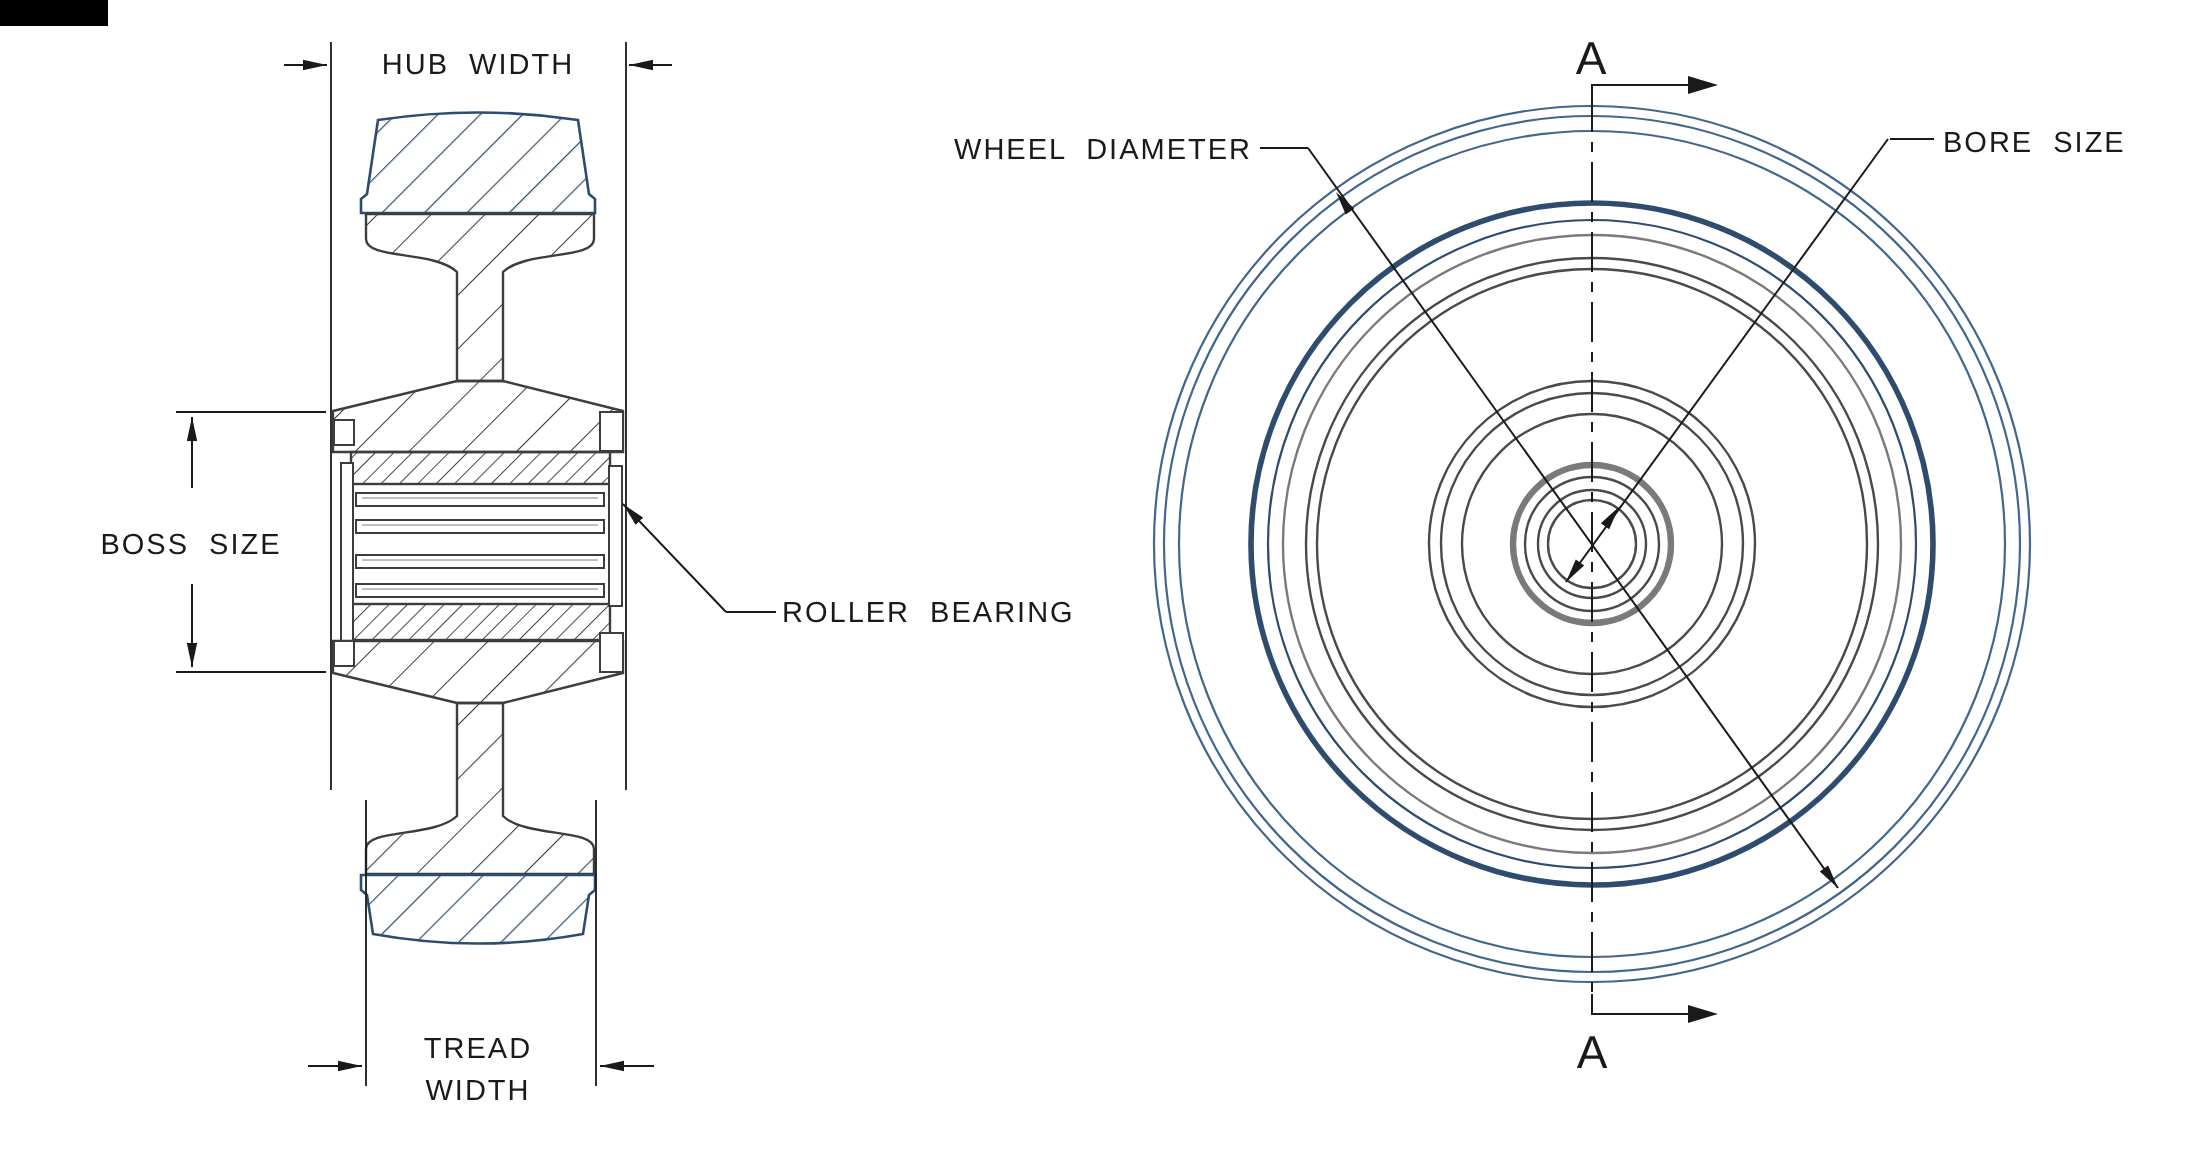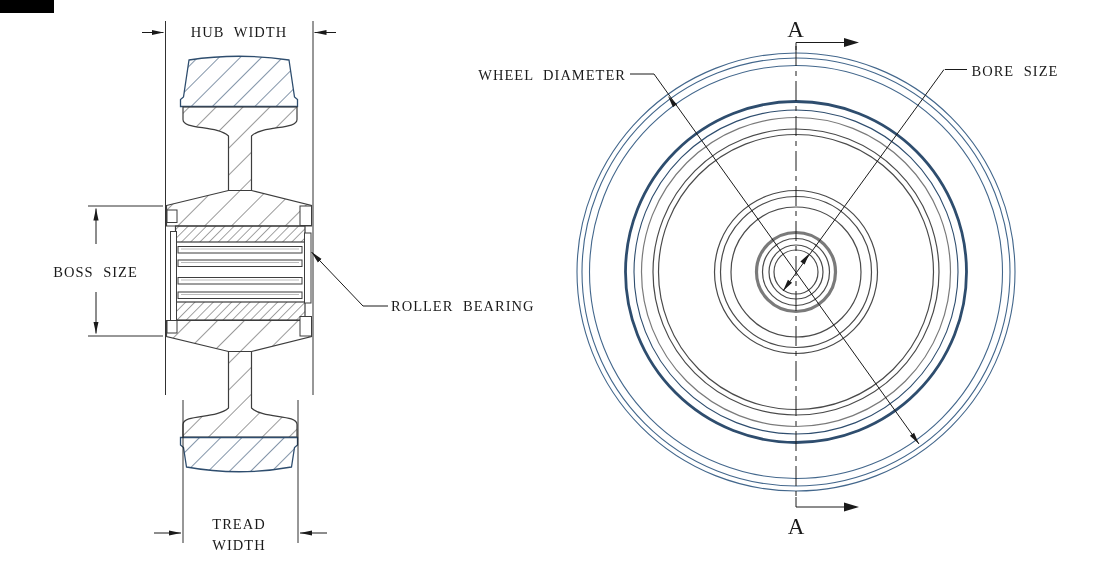--- a/index.html
+++ b/index.html
@@ -1,17 +1,17 @@
 <!DOCTYPE html>
 <html style="--line-black: #1a1a1a; --steel-blue: #2e4d6e; --steel-blue-light: #43678c; --gray-dark: #3d3d3d; --gray-dark2: #4a4a4a; --gray-mid: #7a7a7a; --corner-block: #000000; --background: #ffffff;"><head>
 <meta charset="utf-8">
 <style>
   html,body{margin:0;padding:0;background:var(--background,#fff);}
   .stage{position:relative;width:1106px;height:575px;background:var(--background,#fff);overflow:hidden;
-         font-family:Liberation Serif, serif;}
+         font-family:Liberation Sans, sans-serif;}
   svg{position:absolute;left:0;top:0;}
   .ln{stroke:var(--line-black,#1a1a1a);stroke-width:1;fill:none;}
   .ext{stroke:var(--line-black,#1a1a1a);stroke-width:0.9;fill:none;}
   .cl{stroke:var(--line-black,#1a1a1a);stroke-width:1;fill:none;stroke-dasharray:20 5 5 5;}
   .arr{fill:var(--line-black,#1a1a1a);stroke:none;}
   .steel{stroke:var(--gray-dark,#3d3d3d);stroke-width:1.2;}
   .steel-thin{stroke:var(--gray-dark,#3d3d3d);stroke-width:1;fill:#fff;}
   .blue-edge{stroke:var(--steel-blue,#2e4d6e);stroke-width:1.3;}
   .c-blue-lt{stroke:var(--steel-blue-light,#43678c);stroke-width:1.1;fill:none;}
   .c-blue-thick{stroke:var(--steel-blue,#2e4d6e);stroke-width:2.8;fill:none;}

